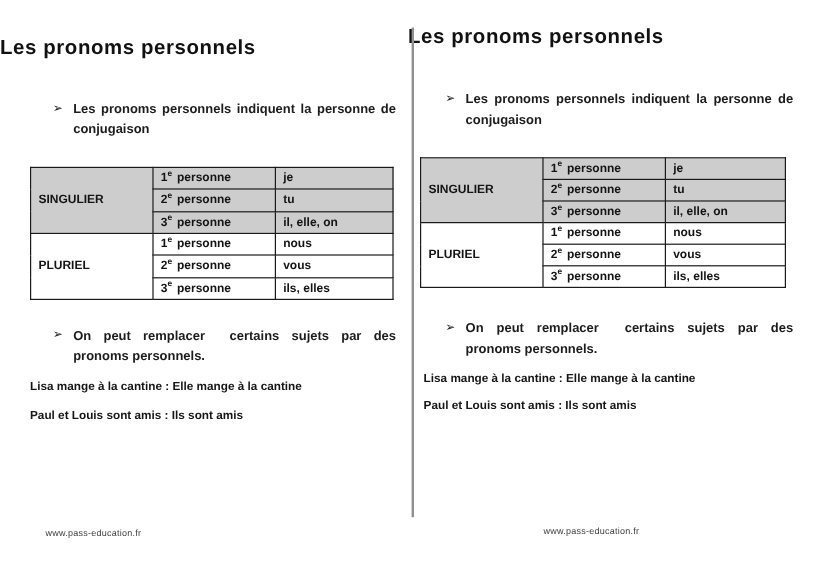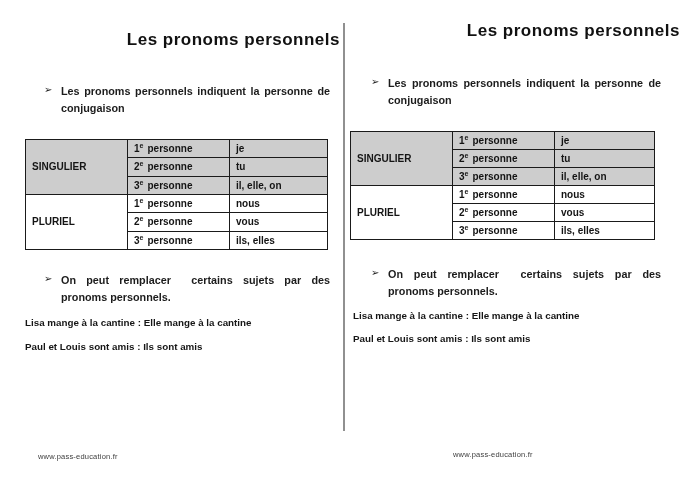--- a/index.html
+++ b/index.html
@@ -17,21 +17,21 @@
   #page-left  { left:0; }
   #page-right { left:340px; }
 
   .divider {
     position:absolute; left:343px; top:23px;
     width:2px; height:408px; background:#909090;
   }
 
   .title {
     position:absolute; left:0; width:100%;
-    margin:0; text-align:right;
+    margin:0; text-align:left;
     font-size:17px; font-weight:bold; letter-spacing:0.5px;
     color:#111;
   }
   #page-left  .title { top:30px; }
   #page-right .title { top:21px; }
 
   .bullet-block { position:absolute; }
   #page-left  .intro { left:44px; top:83px;  width:286px; }
   #page-right .intro { left:31px; top:75px;  width:290px; }
   #page-left  .note  { left:44px; top:272px; width:286px; }
@@ -70,21 +70,21 @@
     font-size:9.8px; font-weight:bold; color:#161616;
     white-space:nowrap;
   }
   #page-left  .e1 { left:25px; top:317px; }
   #page-left  .e2 { left:25px; top:341px; }
   #page-right .e1 { left:13px; top:310px; }
   #page-right .e2 { left:13px; top:333px; }
 
   .footer {
     position:absolute;
-    font-size:7.5px; color:#3d3d3d; letter-spacing:0.2px;margin-top:12px;
+    font-size:7.5px; color:#3d3d3d; letter-spacing:0.2px;
   }
   #page-left  .footer { left:38px;  top:440px; }
   #page-right .footer { left:113px; top:438px; }
 </style>
 </head>
 <body>
 
 <div id="sheet">
 
   <div class="page" id="page-left">

